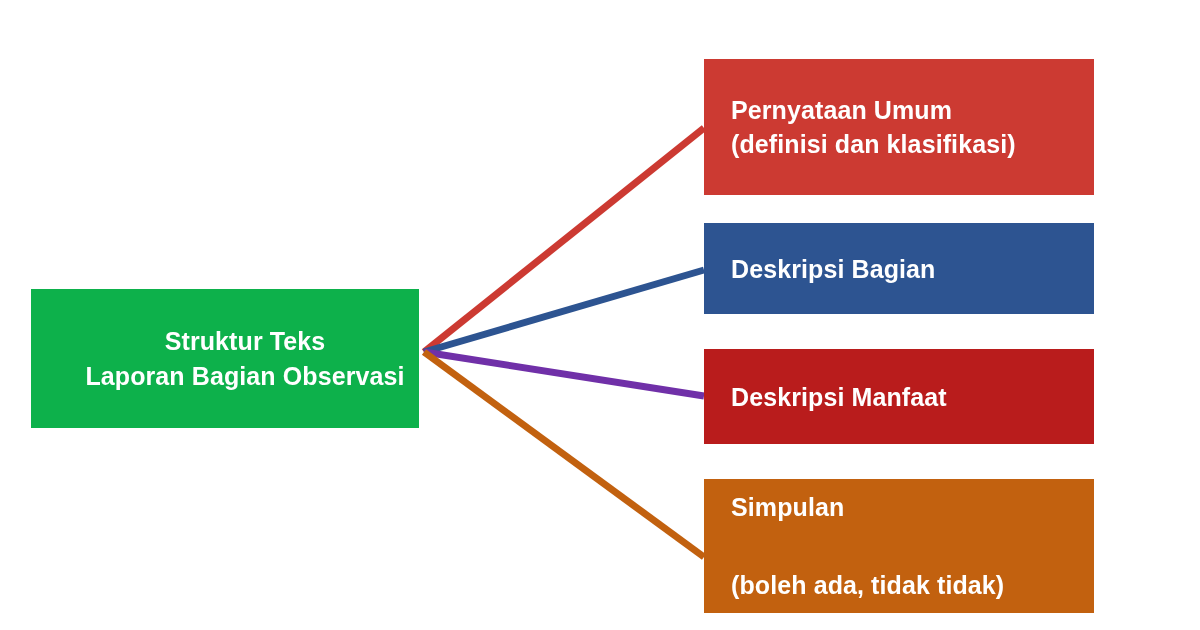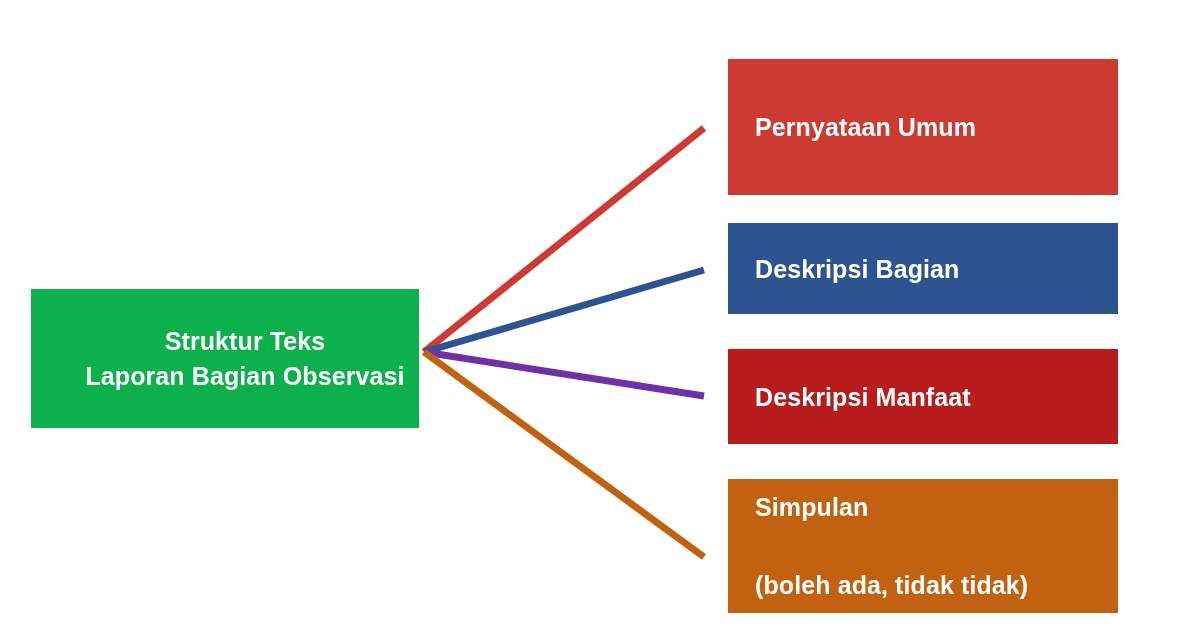--- a/index.html
+++ b/index.html
@@ -51,21 +51,21 @@
     height: 139px;
     background: #0DB14B;
     align-items: center;
     text-align: center;
     font-size: 25px;
     line-height: 1.38;
   }
 
   
   .node-branch {
-    left: 728px;
+    left: 704px;
     width: 390px;
     padding-left: 27px;
     align-items: flex-start;
     text-align: left;
     font-size: 25px;
     line-height: 1.36;
   }
   #node-pernyataan-umum {
     top: 59px;
     height: 136px;
@@ -100,20 +100,21 @@
     <line x1="424" y1="352" x2="704" y2="557" stroke="#C2610F" stroke-width="7" stroke-linecap="butt"></line>
   </svg>
 
   <div class="node" id="node-root" style="background: rgb(13, 177, 75); color: rgb(255, 255, 255);">
     <span class="node-line">Struktur Teks</span>
     <span class="node-line">Laporan Bagian Observasi</span>
   </div>
 
   <div class="node node-branch" id="node-pernyataan-umum" style="background: rgb(204, 58, 50); color: rgb(255, 255, 255);">
     <span class="node-line">Pernyataan Umum</span>
+    <span class="node-line">(definisi dan klasifikasi)</span>
   </div>
 
   <div class="node node-branch" id="node-deskripsi-bagian" style="background: rgb(45, 84, 145); color: rgb(255, 255, 255); text-align: right;">
     <span class="node-line">Deskripsi Bagian</span>
   </div>
 
   <div class="node node-branch" id="node-deskripsi-manfaat" style="background: #b91c1c; color: rgb(255, 255, 255);">
     <span class="node-line">Deskripsi Manfaat</span>
   </div>
 

